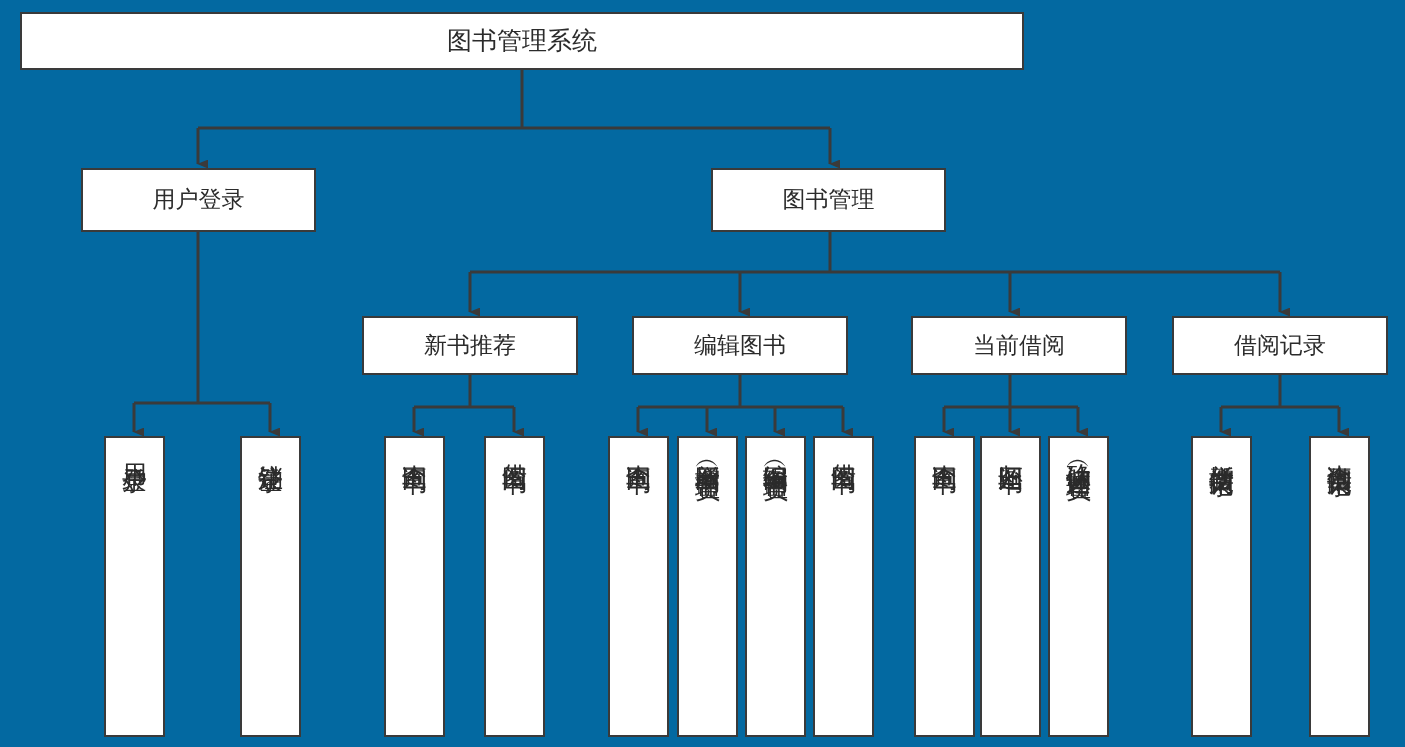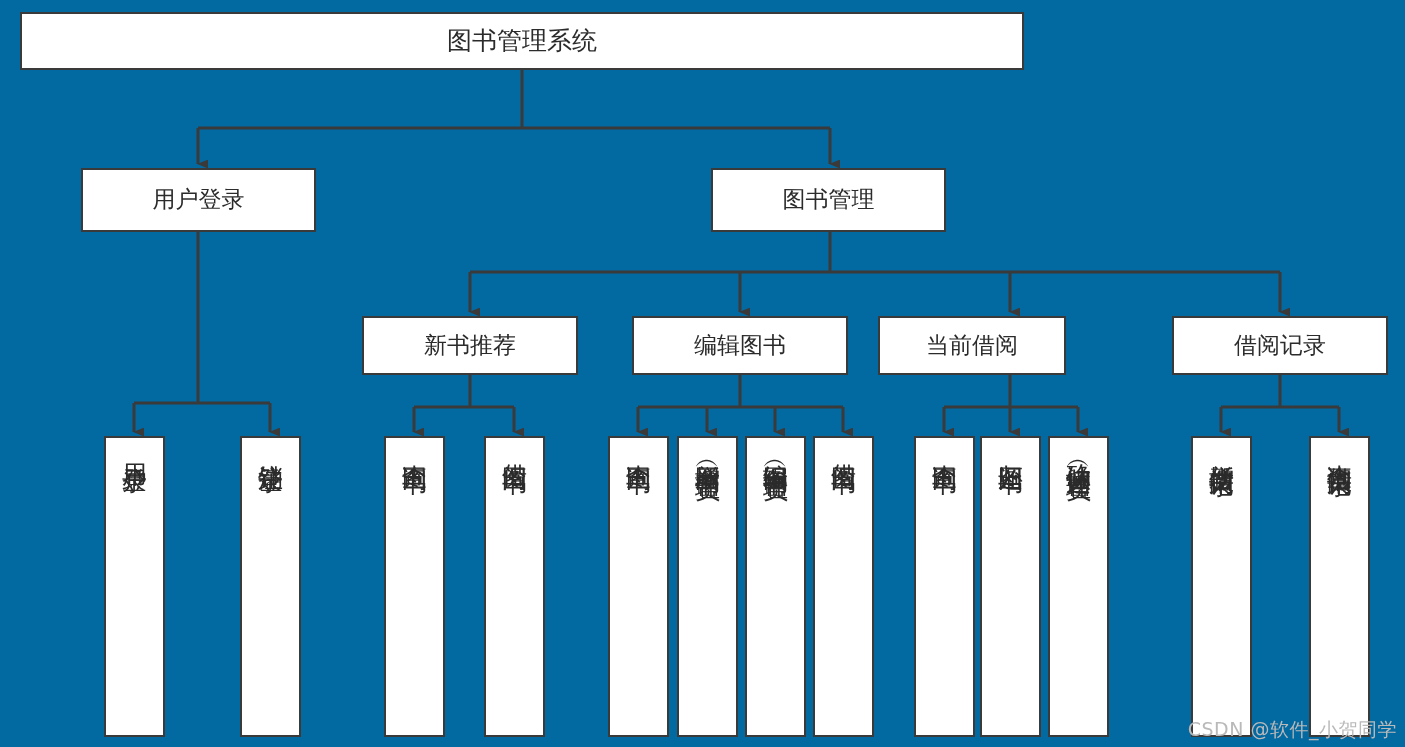--- a/index.html
+++ b/index.html
@@ -140,21 +140,21 @@
   <div class="node level-1" style="left:711px; top:168px; width:235px; height:64px;">
     <span class="node-label">图书管理</span>
   </div>
 
   <div class="node level-2" style="left:362px; top:316px; width:216px; height:59px;">
     <span class="node-label">新书推荐</span>
   </div>
   <div class="node level-2" style="left:632px; top:316px; width:216px; height:59px;">
     <span class="node-label">编辑图书</span>
   </div>
-  <div class="node level-2" style="left:878px; top:316px; width:188px; height:59px;">
+  <div class="node level-2" style="left:911px; top:316px; width:216px; height:59px;">
     <span class="node-label">当前借阅</span>
   </div>
   <div class="node level-2" style="left:1172px; top:316px; width:216px; height:59px;align-items:center;">
     <span class="node-label">借阅记录</span>
   </div>
 
   <div class="node leaf" style="left:104px; top:436px; width:61px; height:301px;">
     <span class="node-label">用户登录</span>
   </div>
   <div class="node leaf" style="left:240px; top:436px; width:61px; height:301px;">
@@ -191,15 +191,14 @@
     <span class="node-label">确认归还（管理员）</span>
   </div>
 
   <div class="node leaf" style="left:1191px; top:436px; width:61px; height:301px;">
     <span class="node-label">新增借阅记录</span>
   </div>
   <div class="node leaf" style="left:1309px; top:436px; width:61px; height:301px;">
     <span class="node-label">查询借阅记录</span>
   </div>
 
-  <div id="watermark">CSDN @软件_小贺同学</div>
 
 </div>
 
 </body></html>

